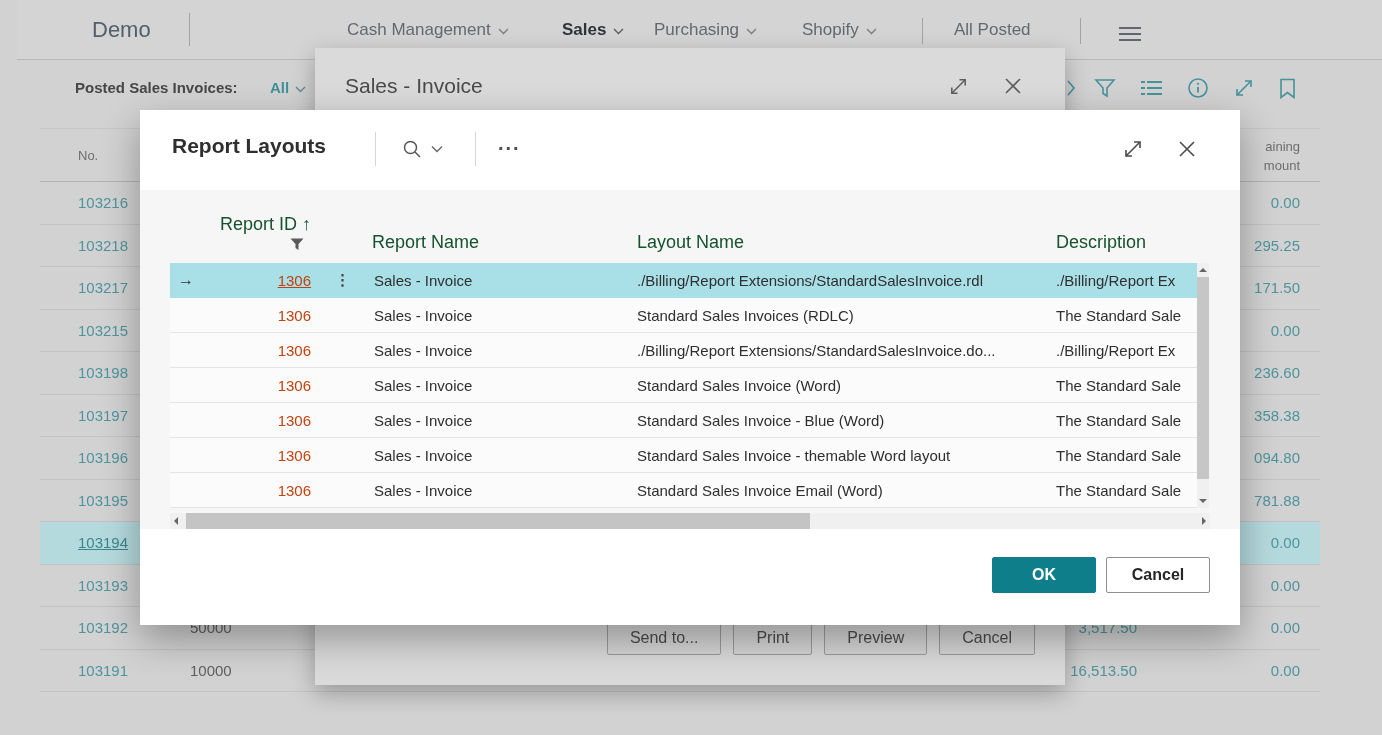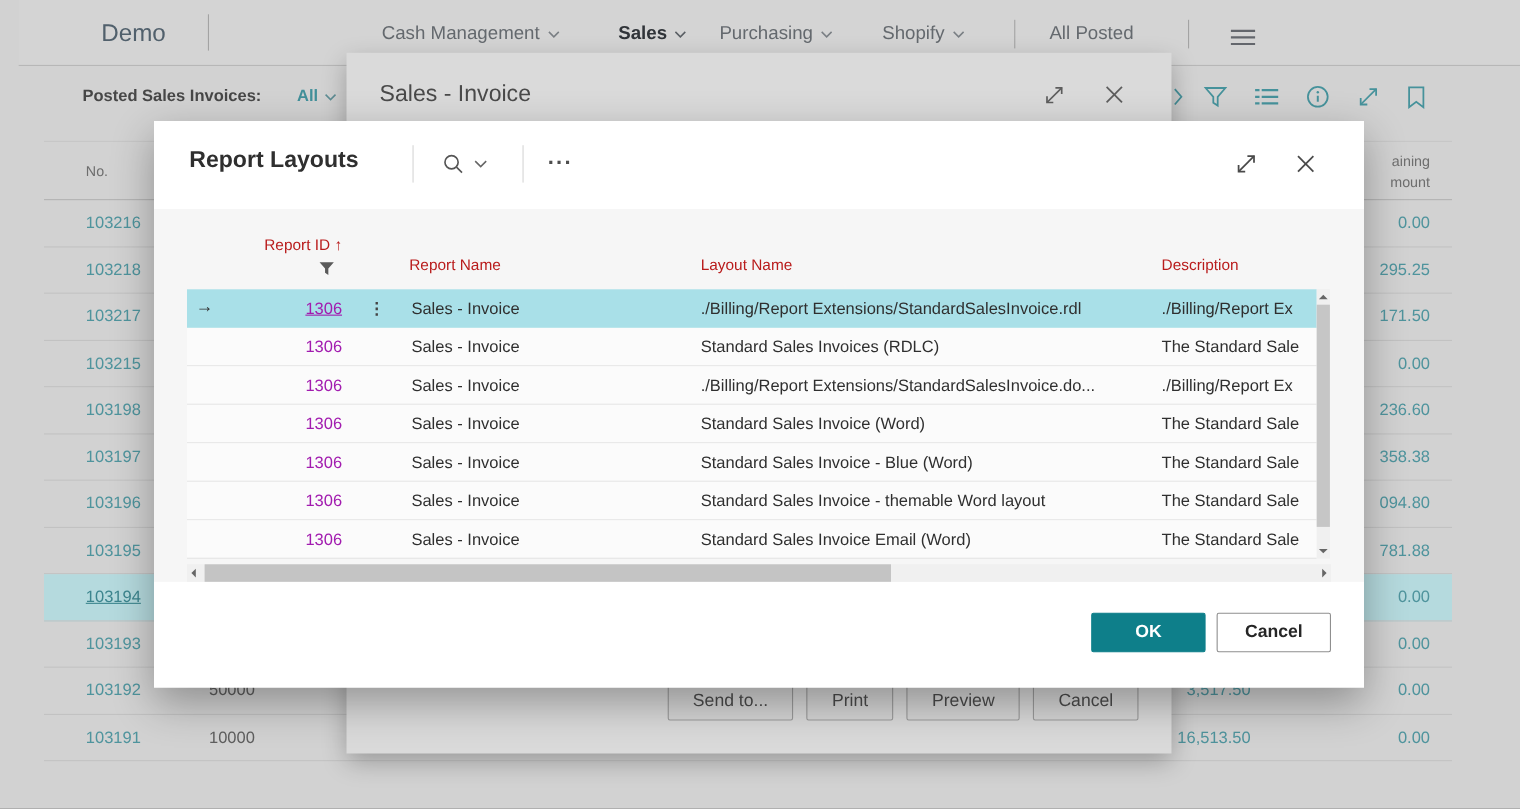--- a/index.html
+++ b/index.html
@@ -50,33 +50,33 @@
   
   .modal { position:absolute; left:140px; top:110px; width:1100px; height:515px; background:#ffffff; box-shadow:0 14px 36px rgba(0,0,0,0.32); z-index:20; }
   .m-title { position:absolute; left:32px; top:24px; font-size:21px; font-weight:700; color:#2f2f2f; }
   .m-hdiv { position:absolute; top:22px; width:1px; height:34px; background:#d6d6d6; }
   .m-search { position:absolute; left:262px; top:29px; display:flex; align-items:center; gap:9px; cursor:pointer; }
   .m-ellipsis { position:absolute; left:358px; top:22px; font-size:20px; font-weight:700; letter-spacing:2px; color:#4e4e4e; cursor:pointer; }
   .m-winicons { position:absolute; right:42px; top:28px; display:flex; gap:32px; }
   .icon-btn { cursor:pointer; }
 
   .m-table { position:absolute; left:0; top:80px; width:1100px; height:339px; background:#f6f6f6; }
-  .m-colhead { position:absolute; top:0; left:0; width:1100px; height:73px; font-size:14px; color:#b91c1c; }
+  .m-colhead { position:absolute; top:0; left:0; width:1100px; height:73px; font-size:18px; color:#14532d; }
   .m-colhead .h-id { position:absolute; left:0; top:24px; width:171px; text-align:right; cursor:pointer; }
   .m-colhead .h-funnel { position:absolute; left:150px; top:48px; cursor:pointer; }
   .m-colhead .h-name { position:absolute; left:232px; top:42px; cursor:pointer; }
   .m-colhead .h-layout { position:absolute; left:497px; top:42px; cursor:pointer; }
   .m-colhead .h-desc { position:absolute; left:916px; top:42px; cursor:pointer; }
 
   .m-rows { position:absolute; left:30px; top:73px; width:1027px; }
   .m-row { display:flex; align-items:center; height:35px; border-bottom:1px solid #e4e4e4; background:#fbfbfb; font-size:15px; color:#2f2f2f; cursor:pointer; }
   .m-row.selected { background:#a9e0e8; border-bottom-color:#a9e0e8; }
   .m-row .cell { white-space:nowrap; overflow:hidden; }
   .m-row .c-arrow { width:30px; padding-left:8px; font-size:16px; color:#333; }
-  .m-row .c-id { width:111px; text-align:right; color:#a21caf; }
+  .m-row .c-id { width:111px; text-align:right; color:#c2410c; }
   .m-row.selected .c-id { text-decoration:underline; }
   .m-row .c-dots { width:63px; text-align:center; font-size:15px; color:#444; font-weight:700; }
   .m-row .c-name { width:263px; }
   .m-row .c-layout { width:419px; }
   .m-row .c-desc { flex:1; }
 
   .m-vscroll { position:absolute; right:31px; top:73px; width:12px; height:245px; background:#f0f0f0; }
   .m-vscroll .v-thumb { position:absolute; top:14px; left:0; width:12px; height:202px; background:#c6c6c6; }
   .tri-up { position:absolute; top:5px; left:2px; width:0; height:0; border:4px solid transparent; border-bottom-color:#666; border-top-width:0; }
   .tri-down { position:absolute; bottom:5px; left:2px; width:0; height:0; border:4px solid transparent; border-top-color:#666; border-bottom-width:0; }

